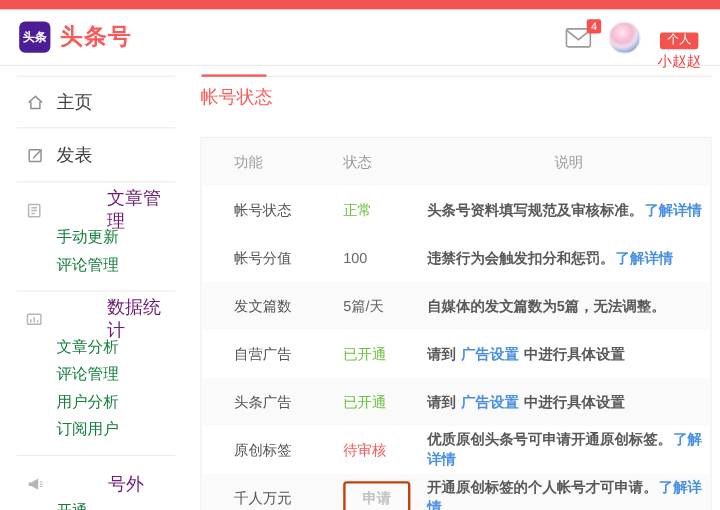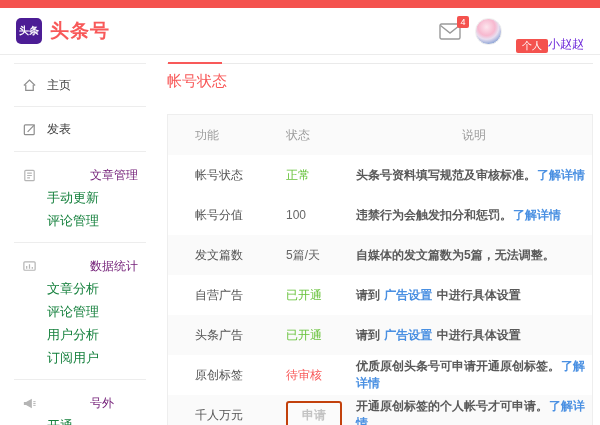--- a/index.html
+++ b/index.html
@@ -16,35 +16,35 @@
   .wordmark { margin-left:8px; color:#f85959; font-size:19px; font-weight:bold; letter-spacing:1px; }
   .header-right { margin-left:auto; display:flex; align-items:center; gap:14px; }
   .mail-wrap { position:relative; width:22px; height:17px; color:#9a9a9a; }
   .mail-wrap svg { display:block; }
   .mail-badge { position:absolute; top:-7px; right:-8px; background:#f4524e; color:#fff;
     font-size:9px; line-height:12px; padding:0 3px; border-radius:2px; min-width:12px;
     text-align:center; }
   .avatar { width:27px; height:27px; border-radius:50%;
     background:radial-gradient(circle at 42% 32%, #fde6ee 0%, #f7b8cf 38%, #e8dff0 55%, #8ca4d6 78%, #51719f 100%);
     border:1px solid #eee; }
-  .user-meta { display:flex; flex-direction:row; align-items:flex-end;margin-top:25px; }
+  .user-meta { display:flex; flex-direction:column; align-items:center;margin-top:25px; }
   .user-badge { background:#f4524e; color:#fff; font-size:10px; line-height:14px;
     padding:0 6px; border-radius:2px; }
-  .user-name { margin-top:2px; font-size:12px; color:#6d28d9; }
+  .user-name { margin-top:2px; font-size:12px; color:#ef4444; }
 
   
   .layout { display:flex; height:370px; }
   .sidebar { width:160px; flex:0 0 160px; padding-top:8px; }
   .sgroup { border-top:1px solid #ededed; margin:0 14px; padding:9px 0; }
   .sgroup.g2 { padding:10px 0; }
   .sgroup.sectioned { padding:12px 0 10px; }
   .s-row { display:flex; align-items:center; height:24px; cursor:pointer; }
   .s-row .s-icon { width:16px; height:16px; margin:0 10px 0 7px; color:#8f8f8f;
     display:inline-flex; align-items:center; justify-content:center; }
-  .s-row .s-label { font-size:12px; color:#404040;font-family:Liberation Mono, monospace; }
+  .s-row .s-label { font-size:15px; color:#404040;font-family:Liberation Mono, monospace; }
   .s-row.section { height:22px; cursor:default; }
   .s-row.section .s-icon { color:#b5b5b5; }
   .s-row.section .s-label { color:#701a75;margin-left:43px; }
   .s-sub { display:flex; align-items:center; height:23px; padding-left:33px;
     font-size:13px; color:#15803d; cursor:pointer; }
 
   
   .content { flex:1; padding:7px 7px 0 7px; }
   .tabline { position:relative; height:2px; }
   .tabline .grayline { position:absolute; left:0; right:0; top:1px; height:1px; background:#eaeaea; }

